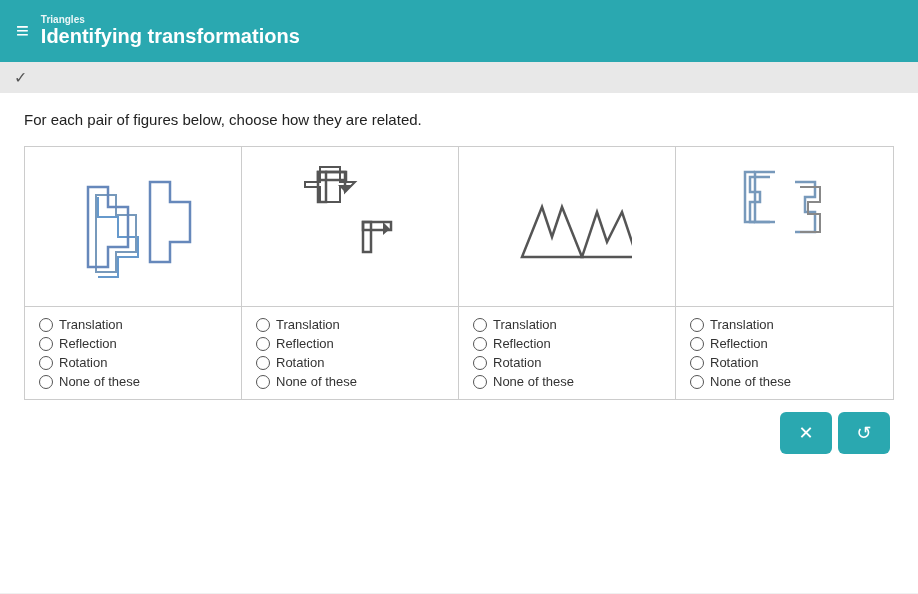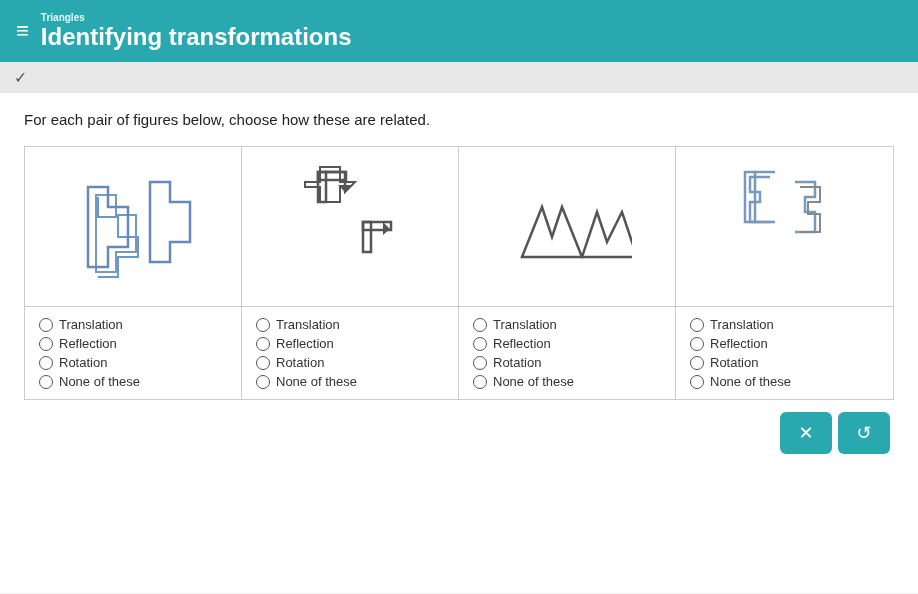--- a/index.html
+++ b/index.html
@@ -33,21 +33,21 @@
 
     .header-subtitle {
       color: white;
       font-size: 10px;
       opacity: 0.9;
       font-weight: bold;
     }
 
     .header-title {
       color: white;
-      font-size: 24px;
+      font-size: 20px;
       font-weight: bold;
     }
 
     .chevron-bar {
       background: #e8e8e8;
       padding: 6px 14px;
       display: flex;
       align-items: center;
     }
 
@@ -160,21 +160,21 @@
     <span class="header-subtitle">Triangles</span>
     <span class="header-title">Identifying transformations</span>
   </div>
 </div>
 
 <div class="chevron-bar">
   <span class="chevron-down">✓</span>
 </div>
 
 <div class="main-content">
-  <p class="instruction">For each pair of figures below, choose how these are related.</p>
+  <p class="instruction">For each pair of figures below, choose how they are related.</p>
 
   <div class="figures-grid">
 
     <div class="figure-cell">
       <div class="figure-area">
         <svg width="130" height="140" viewBox="0 0 130 140">
 
           <polyline points="30,40 30,60 50,60 50,80 70,80 70,100 50,100 50,120 30,120" fill="none" stroke="#6699cc" stroke-width="2"></polyline>
 
           <polygon points="28,38 48,38 48,58 68,58 68,95 48,95 48,115 28,115" fill="none" stroke="#7799bb" stroke-width="2"></polygon>

